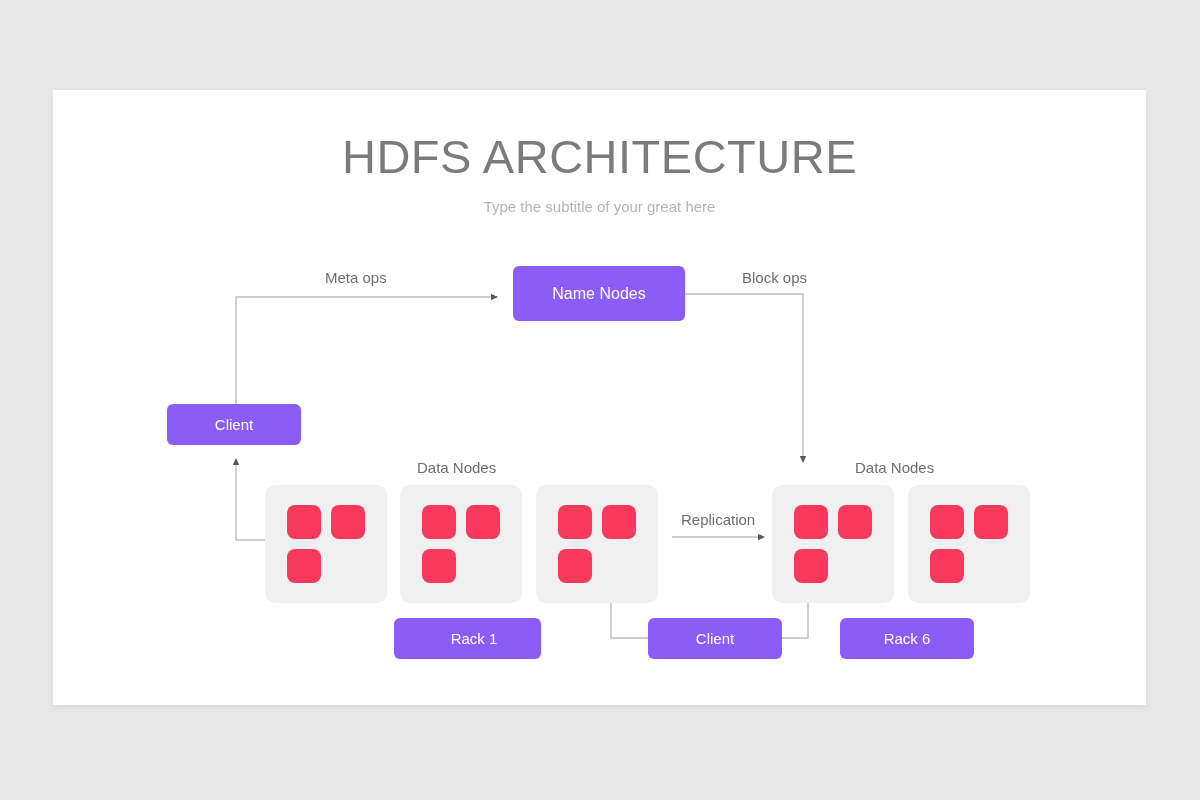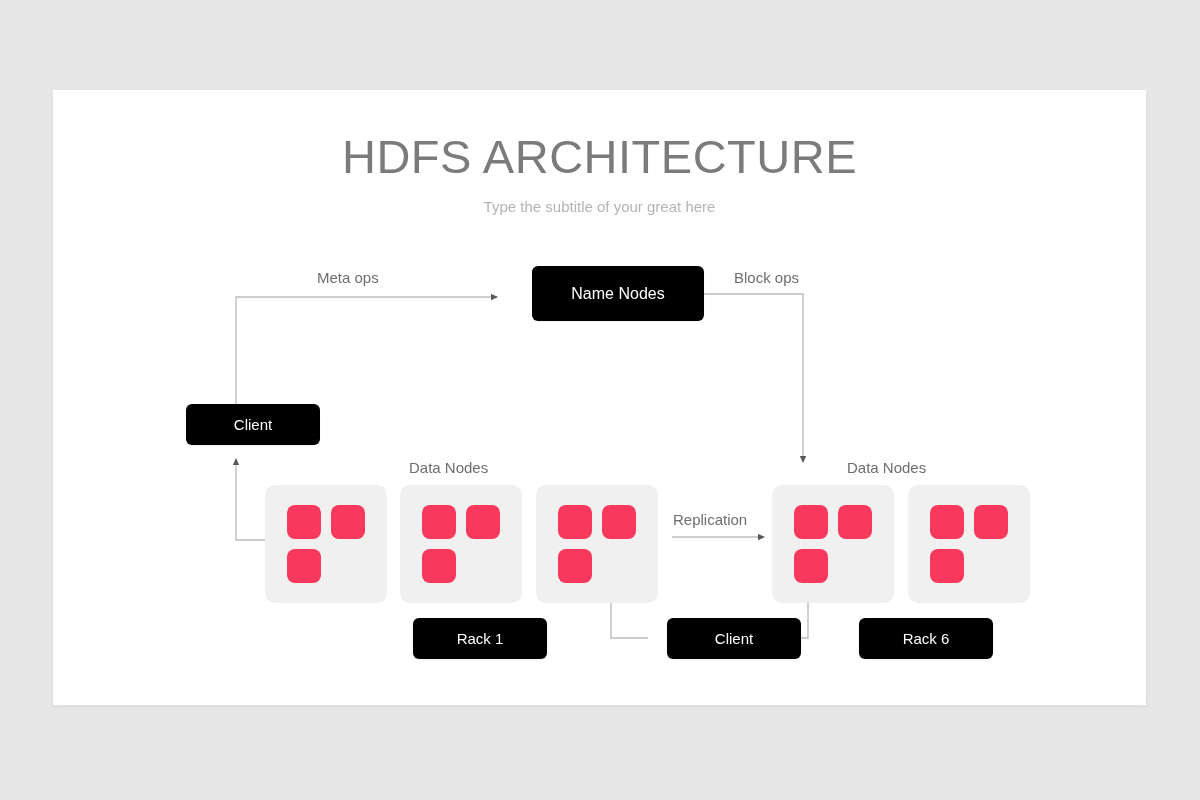--- a/index.html
+++ b/index.html
@@ -59,35 +59,34 @@
     left: 0;
     top: 0;
     width: 1200px;
     height: 800px;
     pointer-events: none;
   }
 
   
   .amber-box {
     position: absolute;
-    background: #000000;
+    background: #8b5cf6;
     border-radius: 6px;
     color: #ffffff;
     font-size: 15px;
     display: flex;
     align-items: center;
     justify-content: center;
     box-shadow: 0 1px 2px rgba(0,0,0,0.05);
-    margin-left: 19px;
   }
   .amber-box.big { font-size: 16px; }
 
   #box-name-nodes { left: 513px; top: 266px; width: 172px; height: 55px; }
   #box-client-left { left: 167px; top: 404px; width: 134px; height: 41px; }
-  #box-rack1      { left: 394px; top: 618px; width: 134px; height: 41px; }
+  #box-rack1      { left: 394px; top: 618px; width: 134px; height: 41px; padding-left: 13px; }
   #box-client-bot { left: 648px; top: 618px; width: 134px; height: 41px; }
   #box-rack2      { left: 840px; top: 618px; width: 134px; height: 41px; }
 
   
   .rack {
     position: absolute;
     background: #f0f0f0;
     border-radius: 10px;
     width: 122px;
     height: 118px;
@@ -108,20 +107,21 @@
   .node-sq.p1 { left: 22px; top: 20px; }
   .node-sq.p2 { left: 66px; top: 20px; }
   .node-sq.p3 { left: 22px; top: 64px; }
 
   
   .caption {
     position: absolute;
     color: #6e6e6e;
     font-size: 15px;
     white-space: nowrap;
+    margin-left: 8px;
   }
   #cap-meta-ops    { left: 317px; top: 269px; }
   #cap-block-ops   { left: 734px; top: 269px; }
   #cap-replication { left: 673px; top: 511px; }
   #cap-data-nodes-left  { left: 409px; top: 459px; }
   #cap-data-nodes-right { left: 847px; top: 459px; }
 </style>
 </head>
 <body>
 

